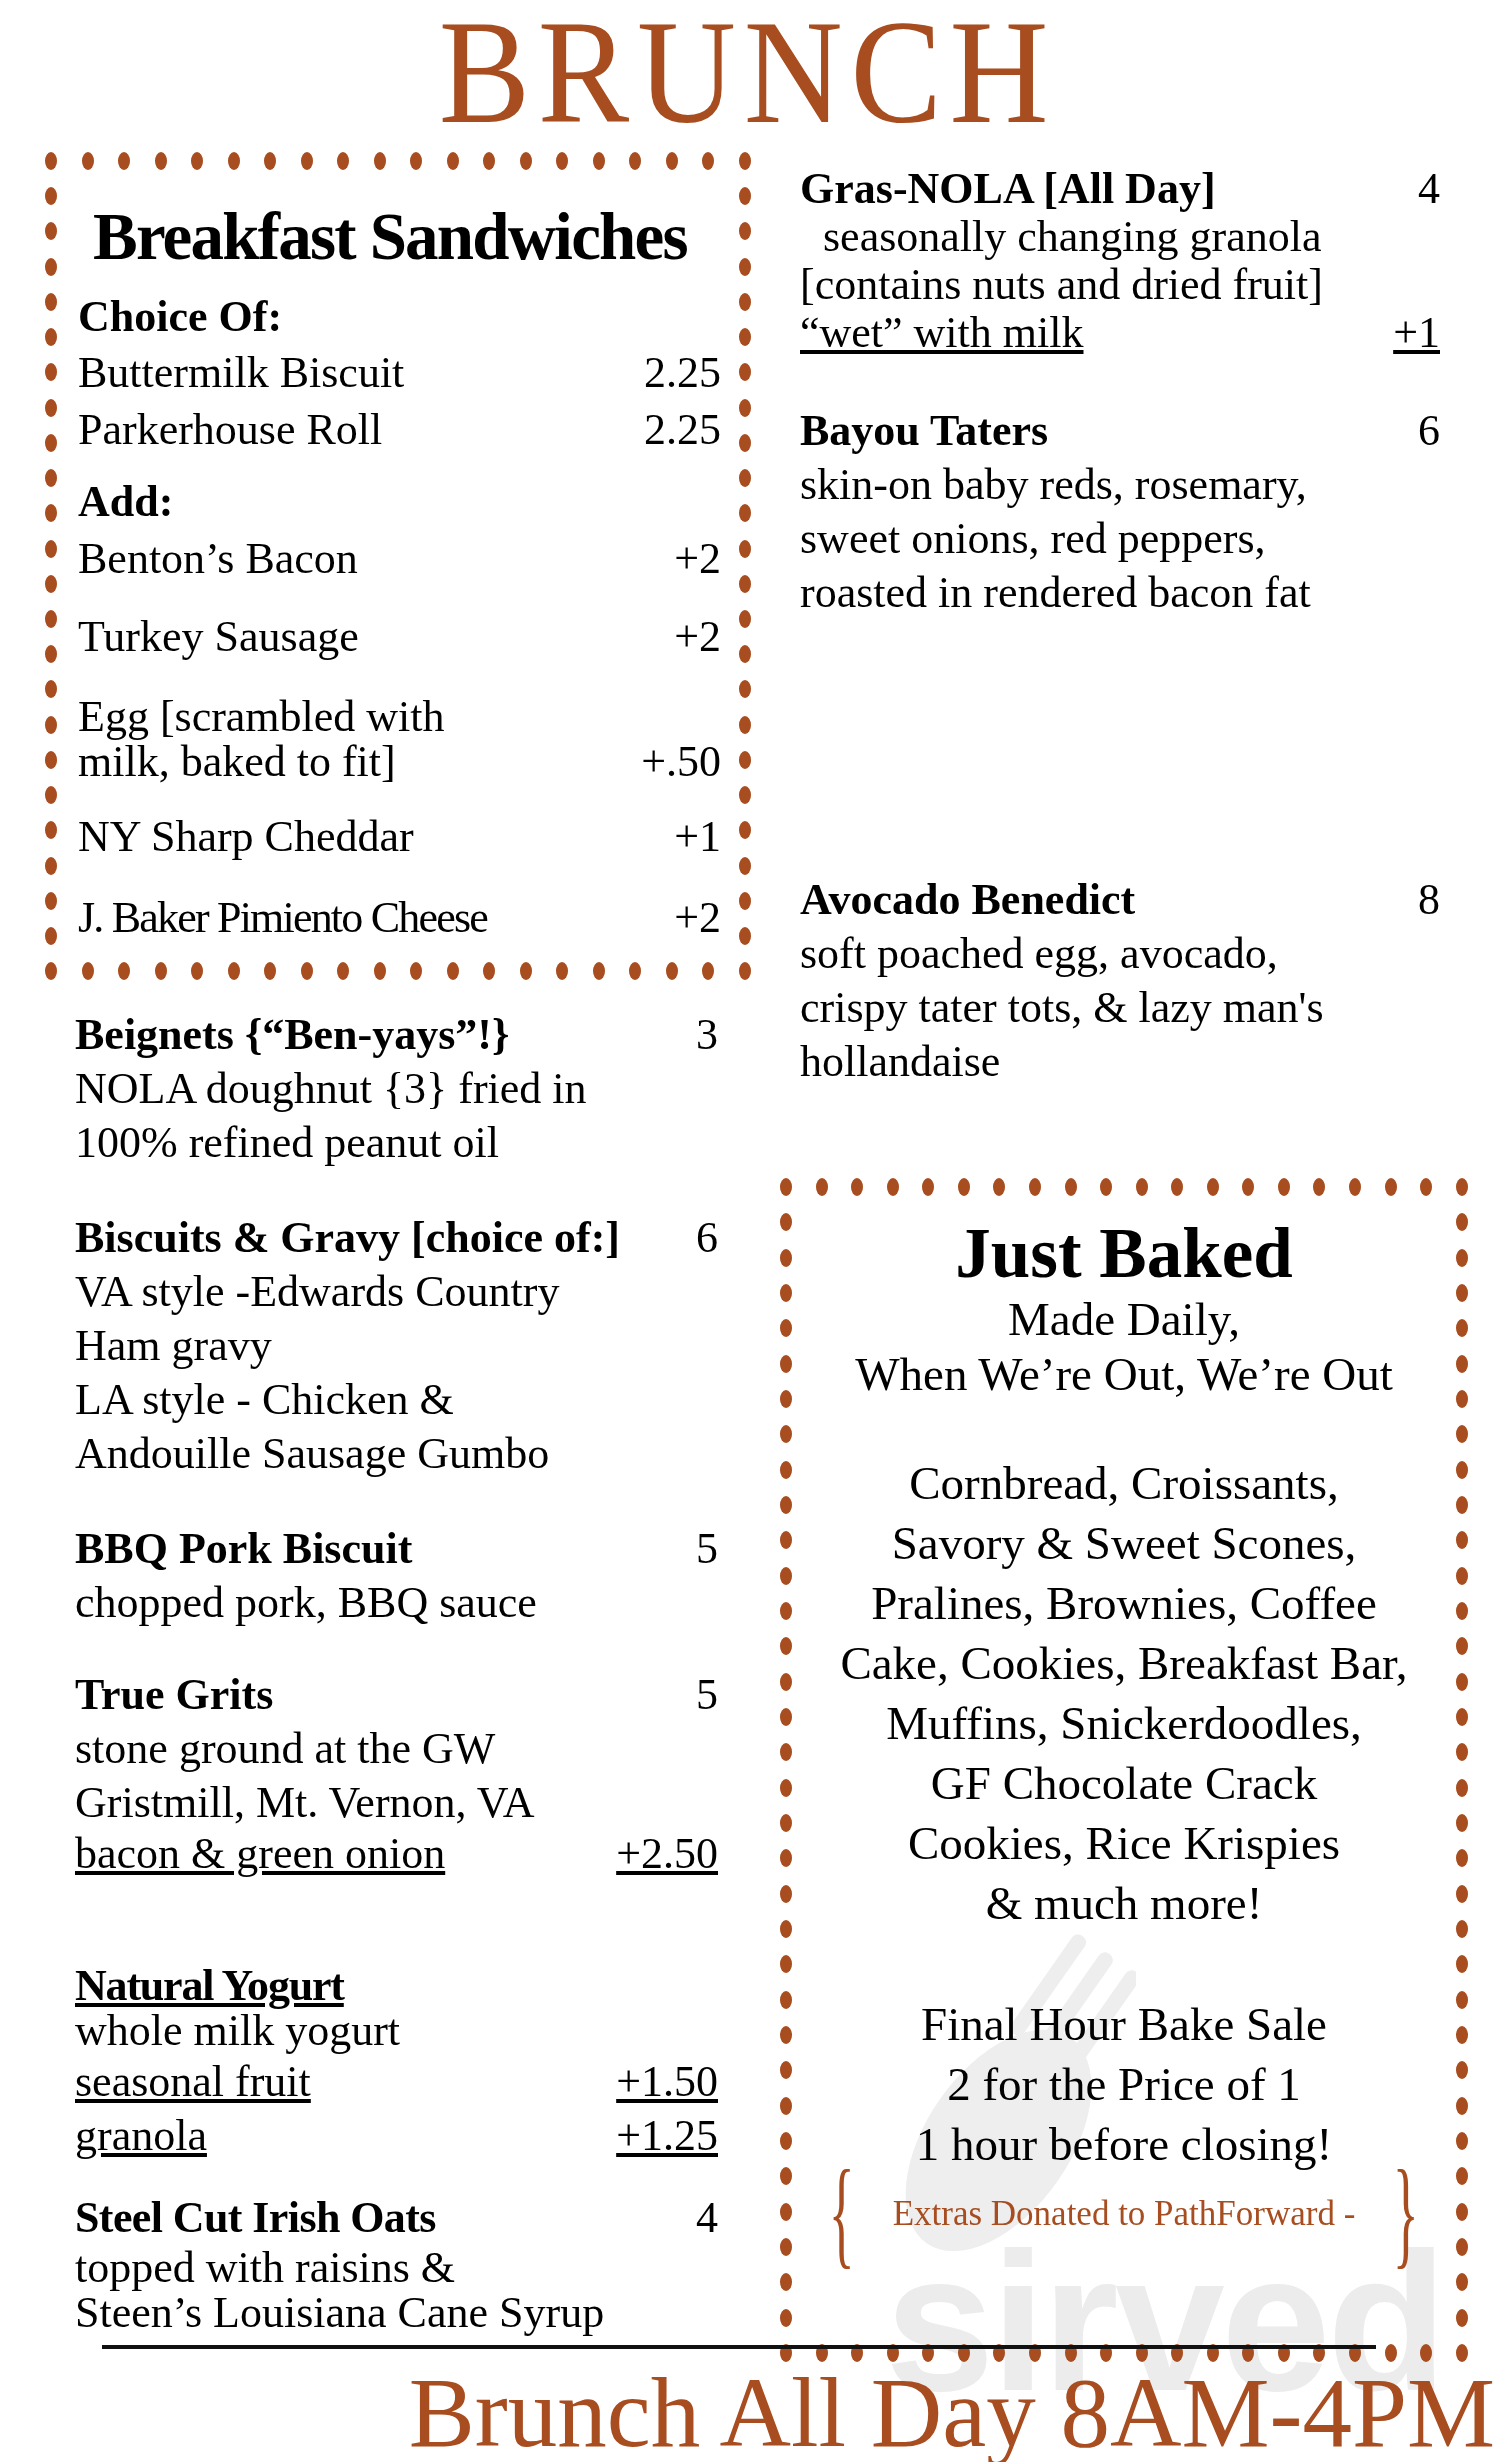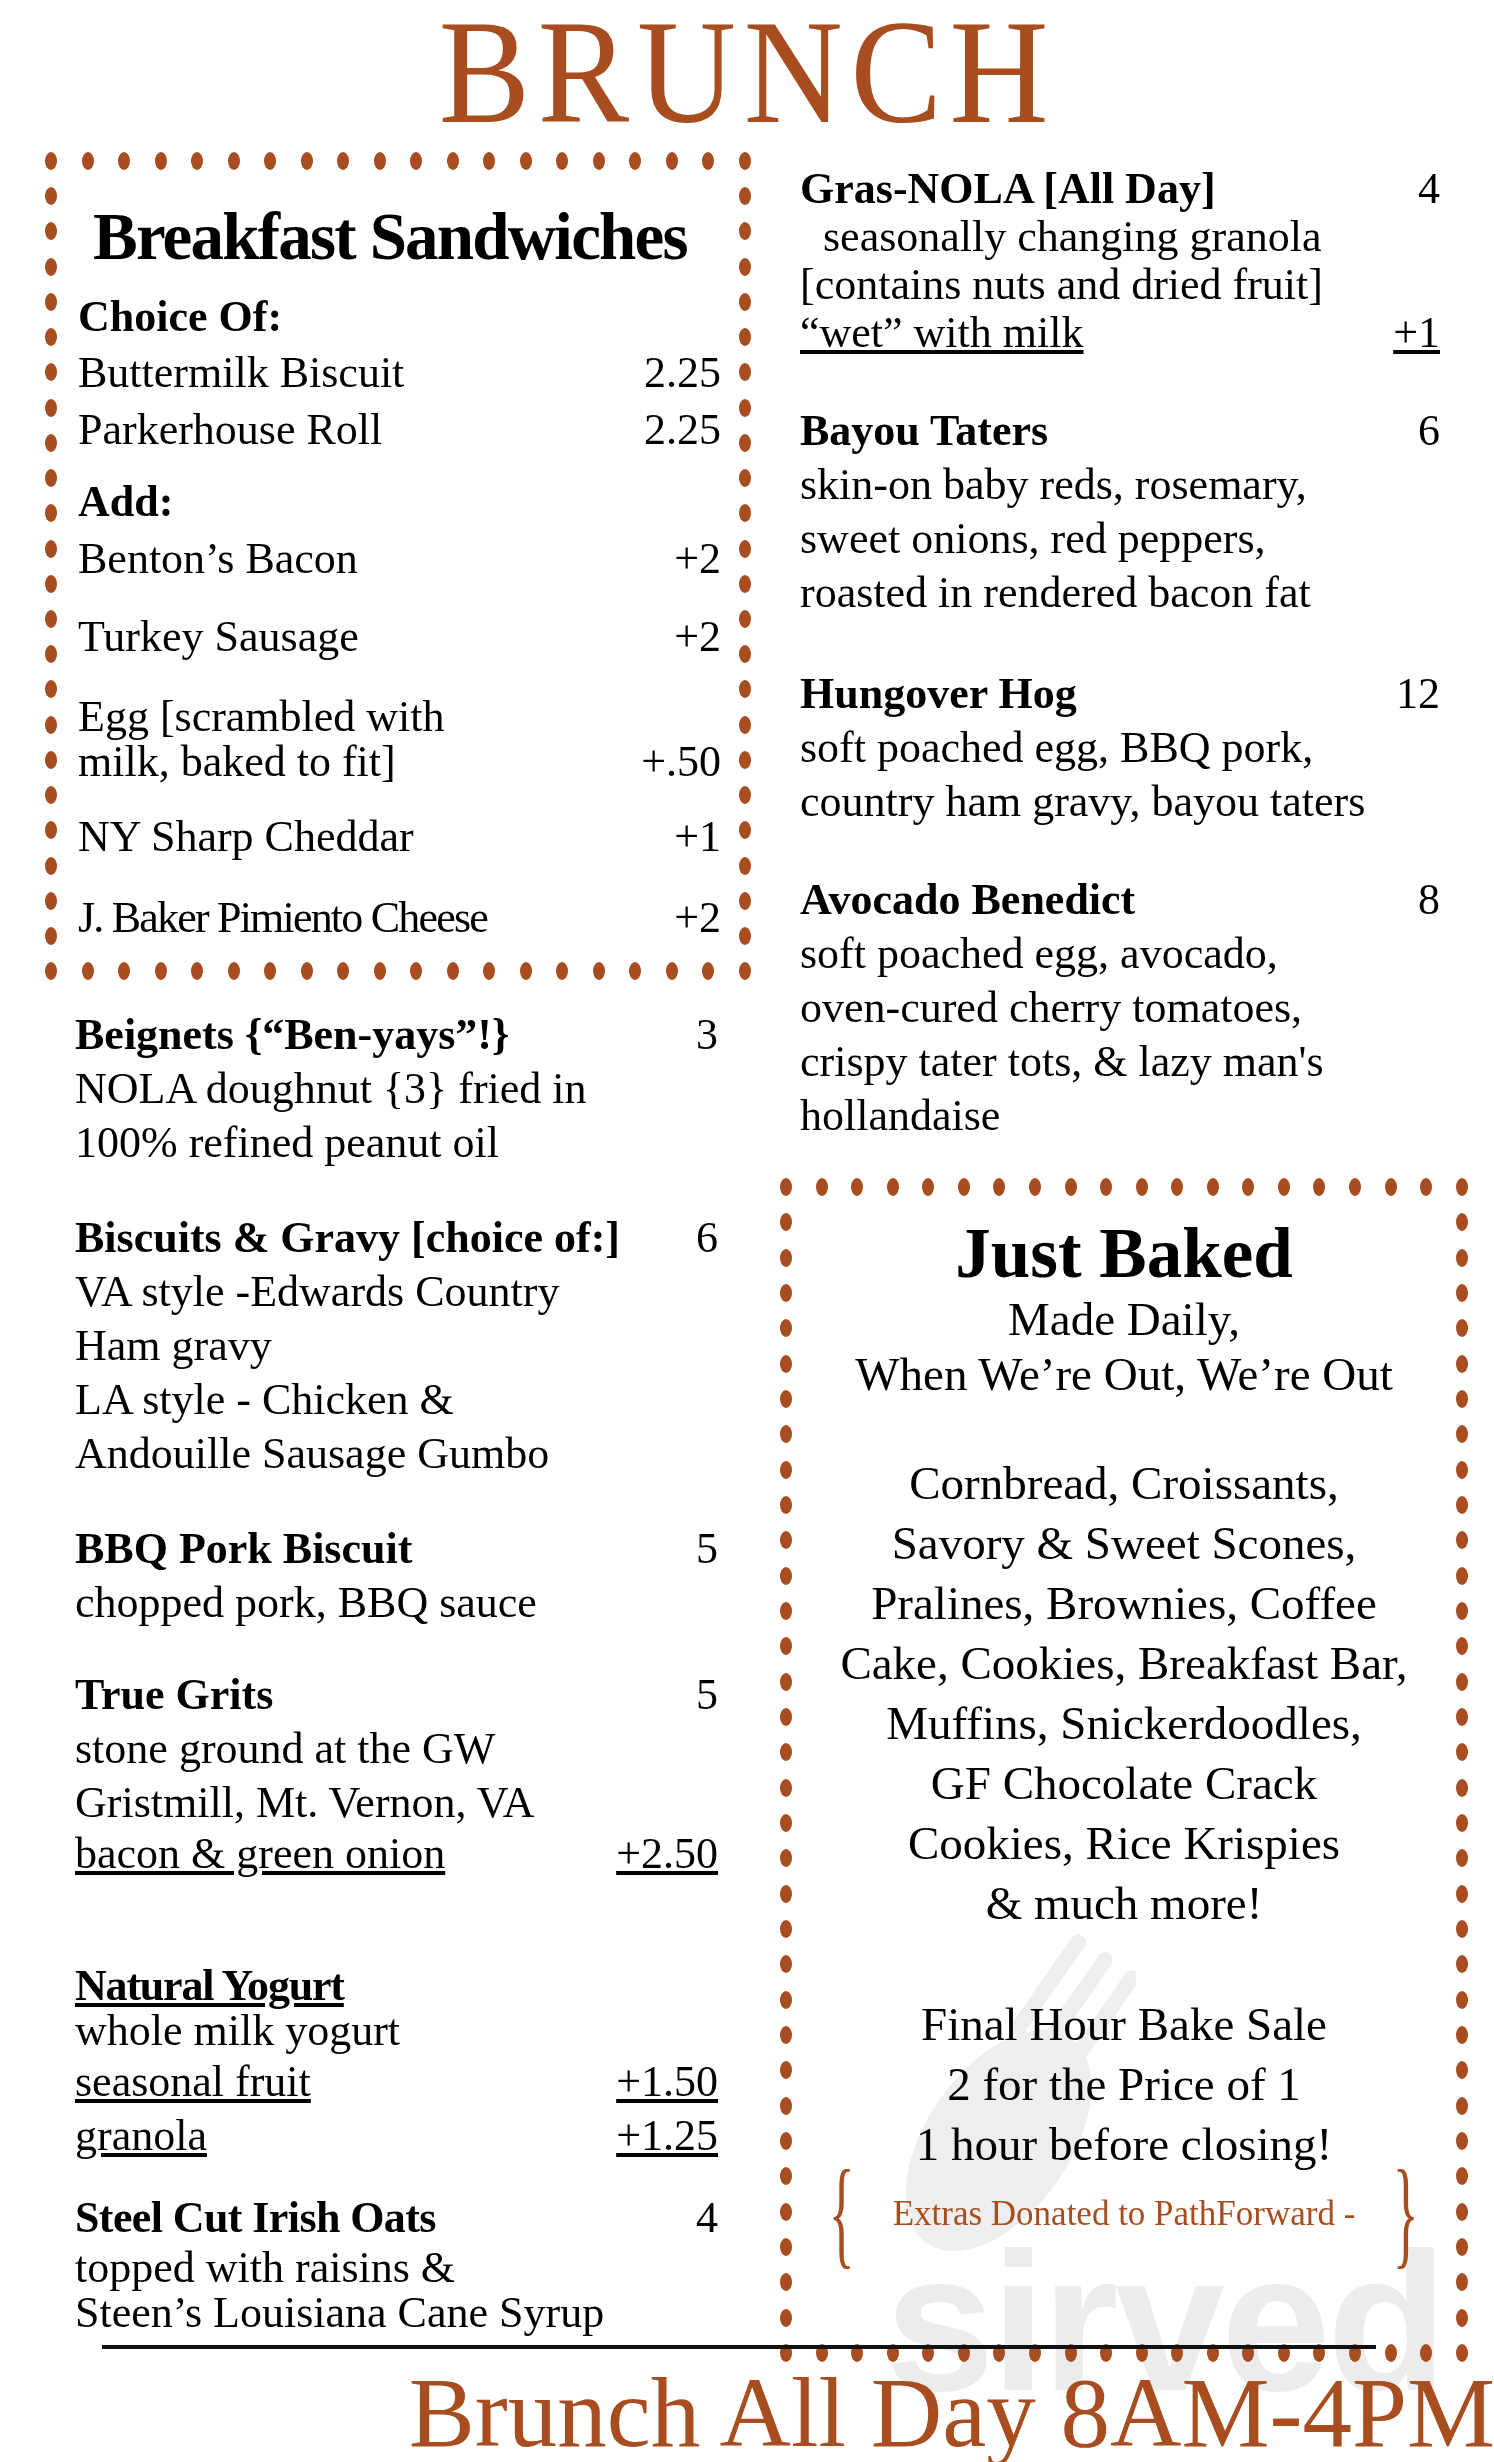--- a/index.html
+++ b/index.html
@@ -252,35 +252,26 @@
   </div>
   <div class="item" style="top:404px;">
     <div class="head">
         <span class="name">Bayou Taters</span>
       <span>6</span>
       </div>
     <div class="desc">skin-on baby reds, rosemary,</div>
     <div class="desc">sweet onions,  red peppers,</div>
     <div class="desc">roasted in rendered bacon fat</div>
   </div>
-  <div class="item" style="top:667px;">
-    <div class="head">
-        <span class="name">Hungover Hog</span>
-      <span>12</span>
-      </div>
-    <div class="desc">soft poached egg, BBQ pork,</div>
-    <div class="desc">country ham gravy, bayou taters</div>
-  </div>
   <div class="item" style="top:873px;">
     <div class="head">
         <span class="name">Avocado Benedict</span>
       <span>8</span>
       </div>
     <div class="desc">soft poached egg, avocado,</div>
-    <div class="desc">oven-cured cherry tomatoes,</div>
     <div class="desc">crispy tater tots, &amp; lazy man's</div>
     <div class="desc">hollandaise</div>
   </div>
 </div>
 
 <div class="dotbox z1" id="box-right" style="left:786px; top:1187px; width:676px; height:1166px;">
     <span class="dot" style="left: -6px; top: -9px; background: rgb(167, 77, 31);"></span>
     <span class="dot" style="left: -6px; top: 1157px; background: rgb(167, 77, 31);"></span>
     <span class="dot" style="left: 30px; top: -9px; background: rgb(167, 77, 31);"></span>
     <span class="dot" style="left: 30px; top: 1157px; background: rgb(167, 77, 31);"></span>

